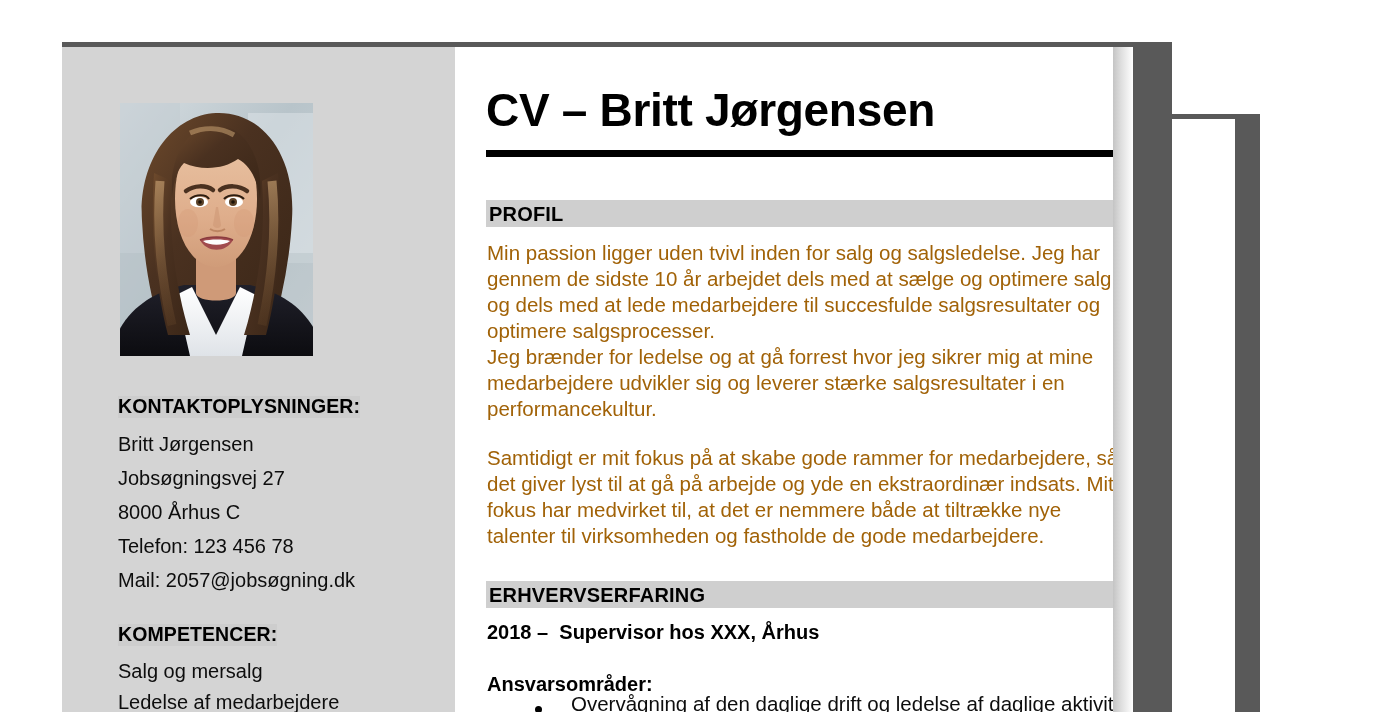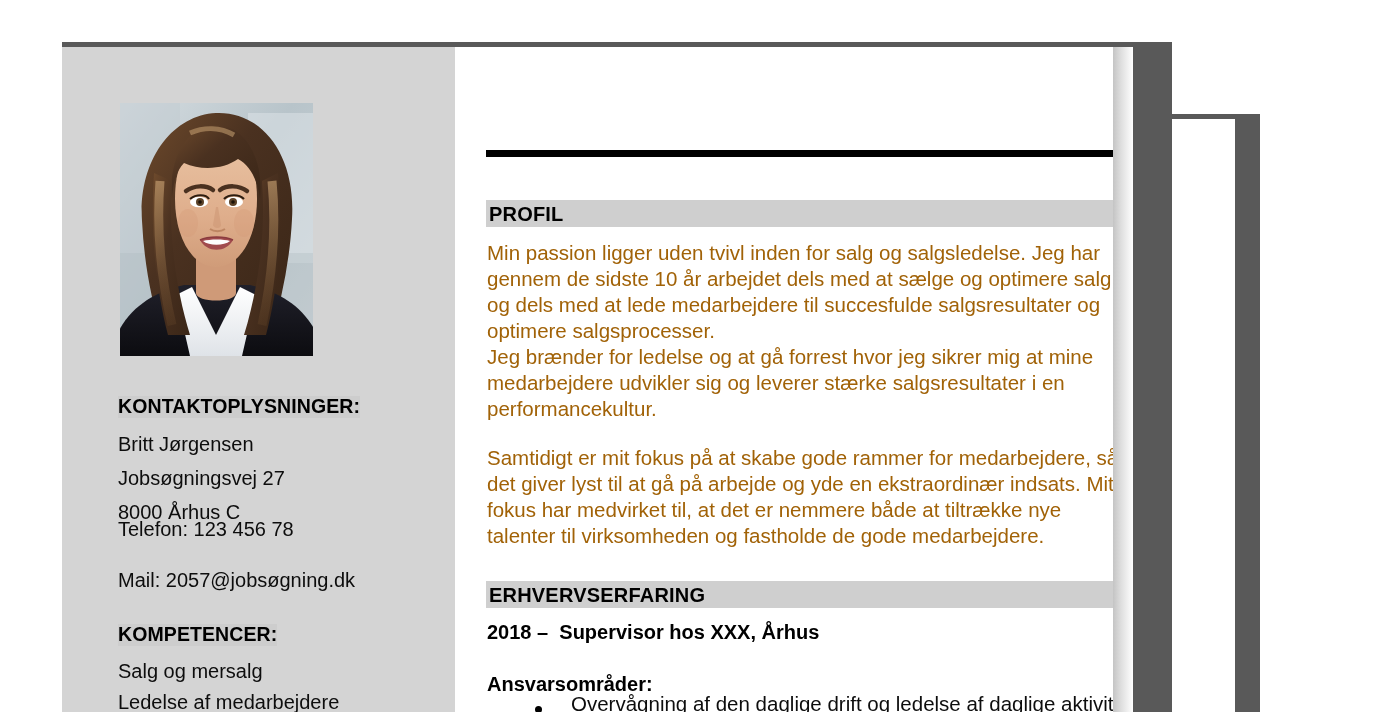--- a/index.html
+++ b/index.html
@@ -337,40 +337,41 @@
       </div>
       <div class="side-block" style="top:381px;">
         <div class="side-line">Britt Jørgensen</div>
       </div>
       <div class="side-block" style="top:415px;">
         <div class="side-line">Jobsøgningsvej 27</div>
       </div>
       <div class="side-block" style="top:449px;">
         <div class="side-line">8000 Århus C</div>
       </div>
-      <div class="side-block" style="top:466px;">
+      <div class="side-block" style="top:483px;">
         <div class="side-line">Telefon: 123 456 78</div>
       </div>
       <div class="side-block" style="top:517px;">
         <div class="side-line">Mail: 2057@jobsøgning.dk</div>
       </div>
 
       <div class="side-block" style="top:577px;">
         <div class="side-head">KOMPETENCER:</div>
       </div>
       <div class="side-block" style="top:608px;">
         <div class="side-line">Salg og mersalg</div>
       </div>
       <div class="side-block" style="top:639px;">
         <div class="side-line">Ledelse af medarbejdere</div>
       </div>
     </div>
 
     <div id="maincol">
 
+      <div id="cv-title">CV – Britt Jørgensen</div>
       <div id="title-rule"></div>
 
       <div class="sec-band" style="top:153px;text-align:right;">
         <div class="sec-band-label">PROFIL</div>
       </div>
 
       <div class="body-para" style="top:193px;">Min passion ligger uden tvivl inden for salg og salgsledelse. Jeg har gennem de sidste 10 år arbejdet dels med at sælge og optimere salg og dels med at lede medarbejdere til succesfulde salgsresultater og optimere salgsprocesser.
 Jeg brænder for ledelse og at gå forrest hvor jeg sikrer mig at mine medarbejdere udvikler sig og leverer stærke salgsresultater i en performancekultur.</div>
 
       <div class="body-para" style="top:398px;">Samtidigt er mit fokus på at skabe gode rammer for medarbejdere, så det giver lyst til at gå på arbejde og yde en ekstraordinær indsats. Mit fokus har medvirket til, at det er nemmere både at tiltrække nye talenter til virksomheden og fastholde de gode medarbejdere.</div>

